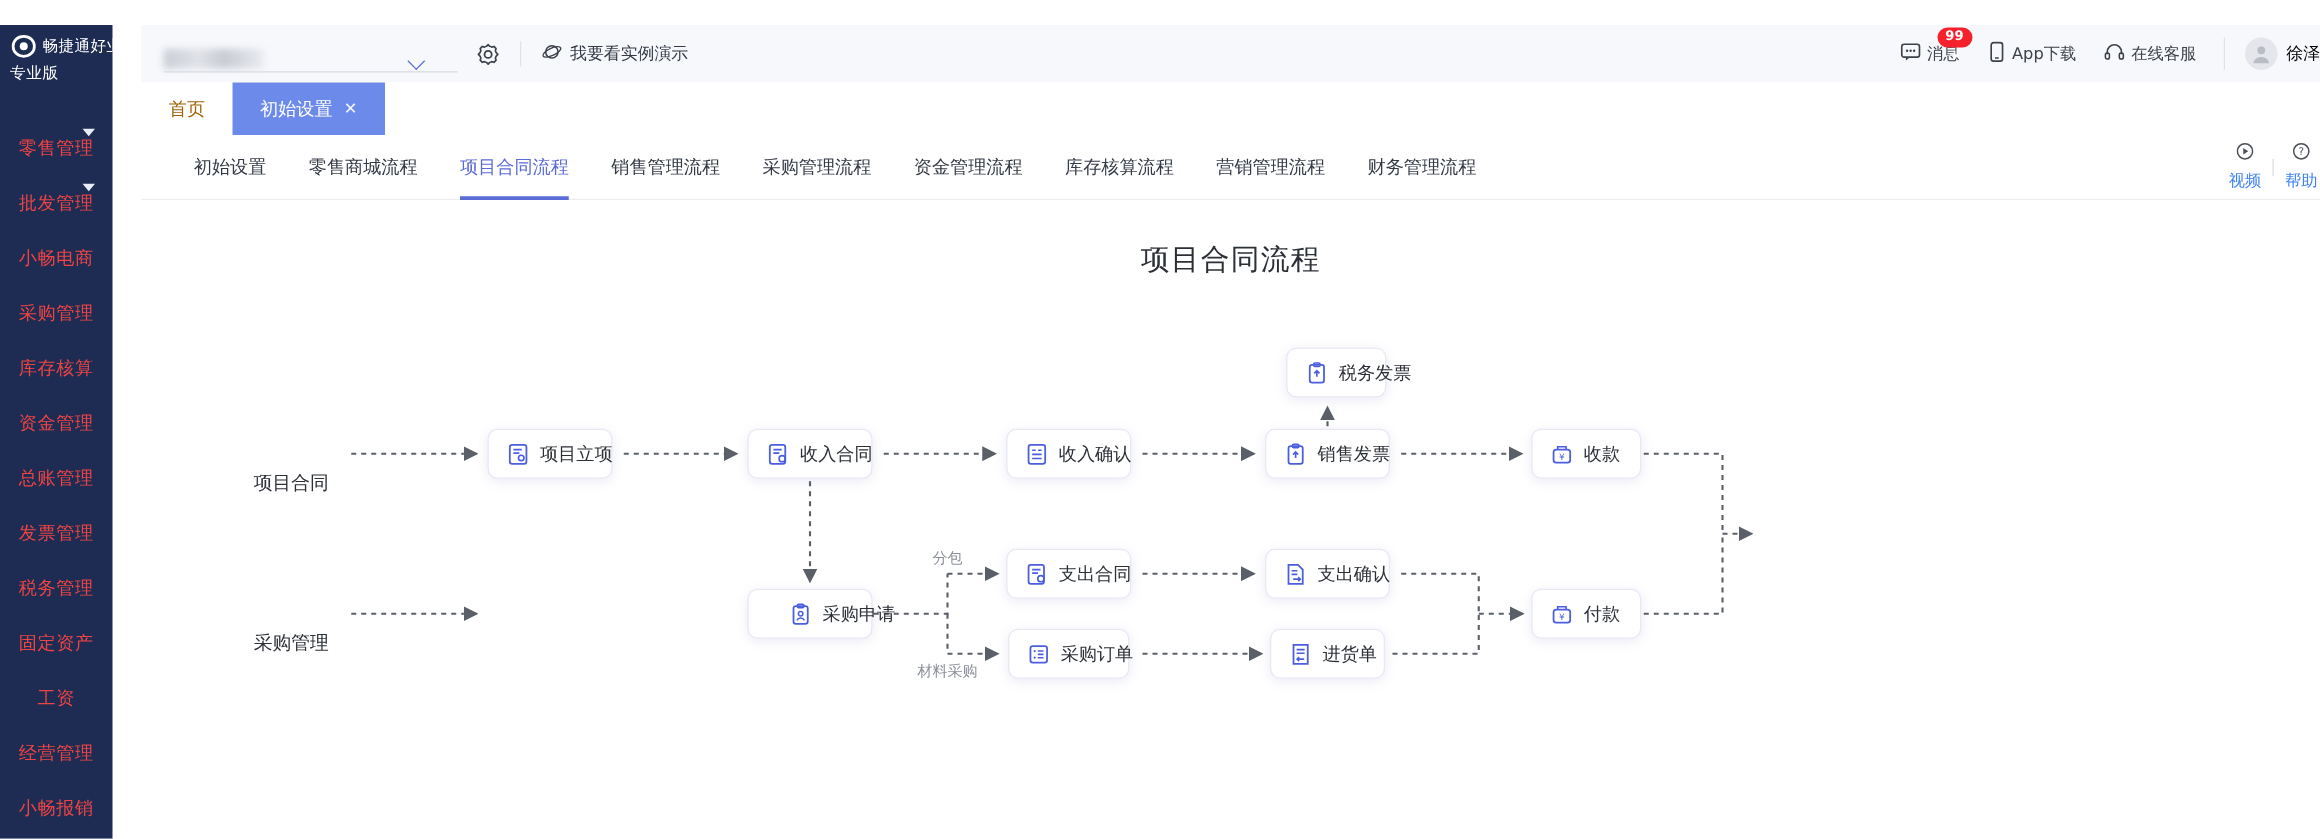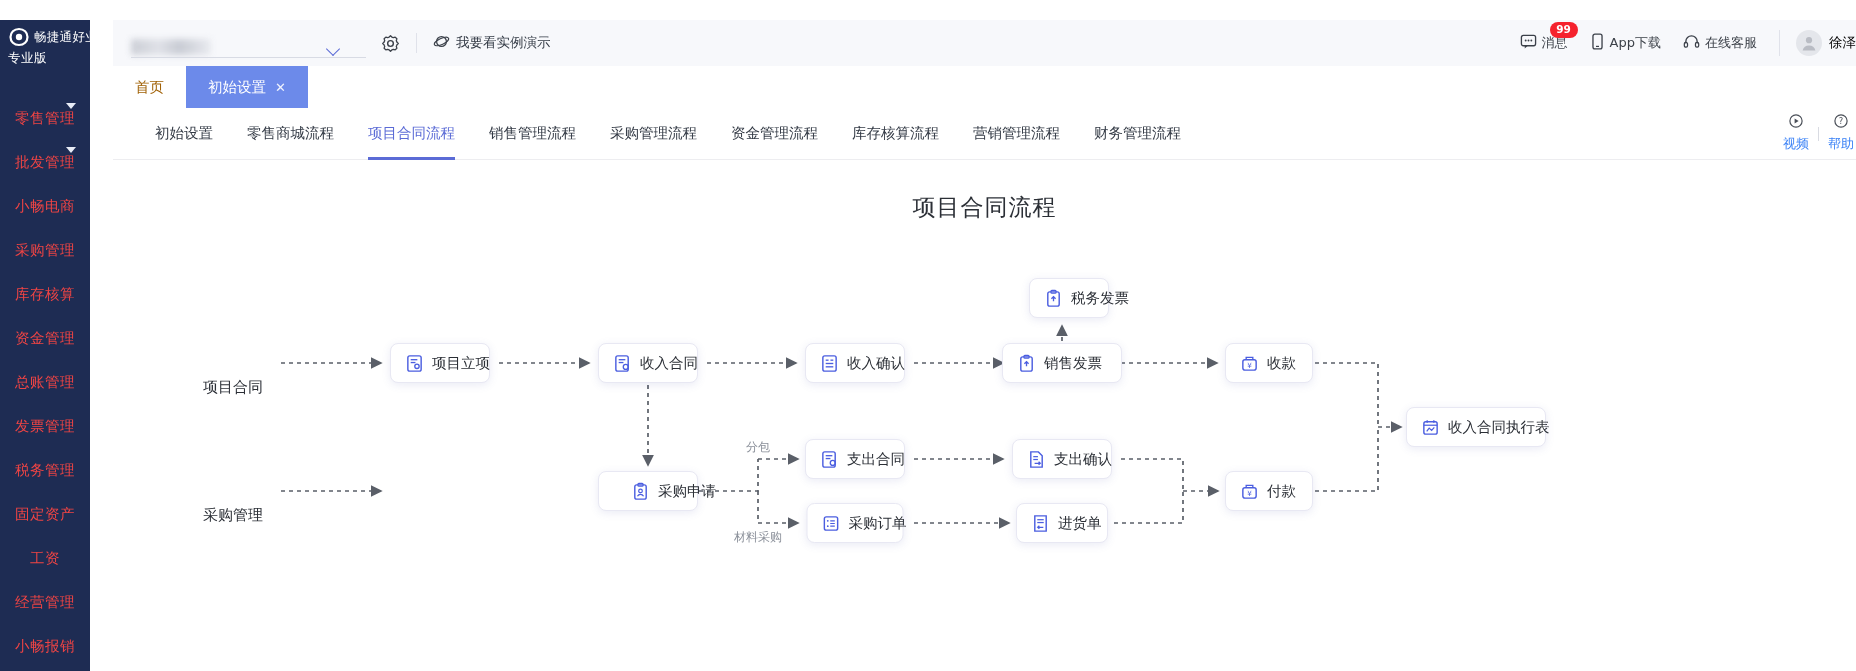--- a/index.html
+++ b/index.html
@@ -430,21 +430,21 @@
               <rect x="3" y="2" width="14" height="16" rx="2" fill="none" stroke="#4b5ee0" stroke-width="1.5"></rect>
               <line x1="6" y1="6.5" x2="9" y2="6.5" stroke="#4b5ee0" stroke-width="1.4"></line>
               <line x1="11" y1="6.5" x2="14" y2="6.5" stroke="#4b5ee0" stroke-width="1.4"></line>
               <line x1="6" y1="10" x2="14" y2="10" stroke="#4b5ee0" stroke-width="1.4"></line>
               <line x1="6" y1="13.5" x2="14" y2="13.5" stroke="#4b5ee0" stroke-width="1.4"></line>
             </svg>
         </span>
         <span class="nlabel">收入确认</span>
       </div>
 
-      <div class="node" style="left:949px; top:203px; width:120px;">
+      <div class="node" style="left:949px; top:203px; width:100px;">
         <span class="nicon">
           <svg width="19" height="19" viewBox="0 0 20 20">
               <rect x="4" y="3" width="12" height="15" rx="2" fill="none" stroke="#4b5ee0" stroke-width="1.5"></rect>
               <rect x="7.3" y="1.4" width="5.4" height="3" rx="1" fill="none" stroke="#4b5ee0" stroke-width="1.3"></rect>
               <path d="M10 13 L10 8 M7.8 10.2 L10 8 L12.2 10.2" fill="none" stroke="#4b5ee0" stroke-width="1.4"></path>
             </svg>
         </span>
         <span class="nlabel">销售发票</span>
       </div>
 
@@ -463,32 +463,20 @@
         <span class="nicon">
           <svg width="19" height="19" viewBox="0 0 20 20">
               <rect x="3" y="6" width="14" height="11" rx="2.2" fill="none" stroke="#4b5ee0" stroke-width="1.5"></rect>
               <path d="M6.5 6 L6.5 3.6 L13.5 3.6 L13.5 6" fill="none" stroke="#4b5ee0" stroke-width="1.4"></path>
               <text x="10" y="14.6" font-size="7.6" text-anchor="middle" fill="#4b5ee0" font-family="DejaVu Sans, sans-serif">¥</text>
             </svg>
         </span>
         <span class="nlabel">收款</span>
       </div>
 
-      <div class="node" style="left:1363px; top:267px; width:140px;">
-        <span class="nicon">
-          <svg width="19" height="19" viewBox="0 0 20 20">
-              <rect x="3" y="4" width="14" height="13" rx="2" fill="none" stroke="#4b5ee0" stroke-width="1.5"></rect>
-              <line x1="3" y1="7.6" x2="17" y2="7.6" stroke="#4b5ee0" stroke-width="1.3"></line>
-              <line x1="6.5" y1="2.4" x2="6.5" y2="5" stroke="#4b5ee0" stroke-width="1.4"></line>
-              <line x1="13.5" y1="2.4" x2="13.5" y2="5" stroke="#4b5ee0" stroke-width="1.4"></line>
-              <path d="M6 14 L8.6 10.6 L11.2 13 L14 9.8" fill="none" stroke="#4b5ee0" stroke-width="1.3"></path>
-            </svg>
-        </span>
-        <span class="nlabel">收入合同执行表</span>
-      </div>
 
       <div class="node" style="left:535px; top:331px; width:100px;padding-left:32px;">
         <span class="nicon">
           <svg width="19" height="19" viewBox="0 0 20 20">
               <rect x="4" y="3" width="12" height="15" rx="2" fill="none" stroke="#4b5ee0" stroke-width="1.5"></rect>
               <rect x="7.3" y="1.4" width="5.4" height="3" rx="1" fill="none" stroke="#4b5ee0" stroke-width="1.3"></rect>
               <circle cx="10" cy="9.4" r="1.9" fill="none" stroke="#4b5ee0" stroke-width="1.3"></circle>
               <path d="M6.8 15 A3.6 3.6 0 0 1 13.2 15" fill="none" stroke="#4b5ee0" stroke-width="1.3"></path>
             </svg>
         </span>

